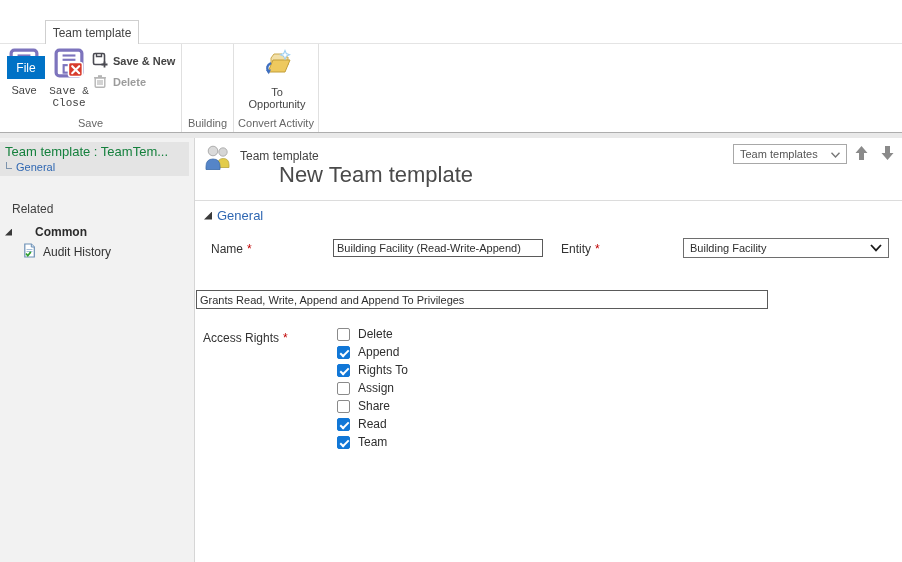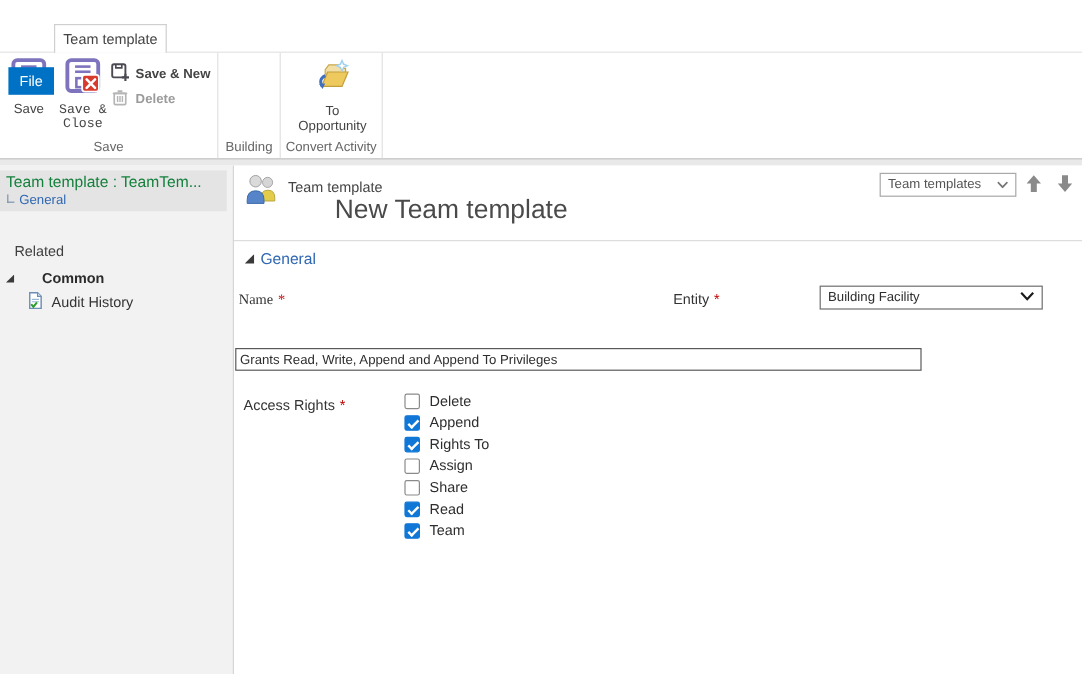--- a/index.html
+++ b/index.html
@@ -61,23 +61,23 @@
 
   
   .section-hdr { position:absolute; left:9px; top:70px; display:flex; align-items:center; gap:5px; cursor:pointer; }
   .section-hdr .tri { width:8px; height:8px; }
   .section-hdr-label { font-size:13px; color:var(--link,#2f67b2); }
 
   .fld-label { position:absolute; font-size:12px; color:#333; white-space:nowrap; }
   .req { color:var(--req,#C00000); margin-left:4px; font-size:12px; }
   .txt-input { position:absolute; border:1px solid #5a5a5a; background:#fff;
     font-family:"Liberation Sans", sans-serif; font-size:11px; color:#2e2e2e; padding:1px 3px; }
-  .lbl-name { left:4px; top:104px;font-family:Liberation Serif, serif; } .input-name { left:138px; top:101px; width:210px; height:18px; }
+  .lbl-name { left:16px; top:104px; } .input-name { left:138px; top:101px; width:210px; height:18px; }
   .lbl-entity { left:366px; top:104px; }
-  .select-entity { position:absolute; left:488px; top:100px; width:186px; height:20px;
+  .select-entity { position:absolute; left:488px; top:100px; width:206px; height:20px;
     border:1px solid #6e6e6e; background:#fff; display:flex; align-items:center;
     justify-content:space-between; padding:0 6px; font-size:11px; color:#2e2e2e; cursor:pointer; }
   .lbl-desc { left:8px; top:152px; } .input-desc { left:1px; top:152px; width:572px; height:19px; }
   .lbl-access { left:8px; top:193px; }
   .cb-list { position:absolute; left:142px; top:189px; display:flex; flex-direction:column; gap:4px; }
   .cb-row { display:flex; align-items:center; cursor:pointer; }
   .cb { position:relative; width:13px; height:13px; border:1px solid #8a8a8a; border-radius:2px; background:#fff; }
   .cb.checked { background:var(--check,#1177D7); border-color:var(--check,#1177D7); }
   .cb.checked::after { content:""; position:absolute; left:2px; top:3px; width:7px; height:3px;
     border-left:2px solid #fff; border-bottom:2px solid #fff; transform:rotate(-45deg); }
@@ -226,20 +226,21 @@
     <div class="hdr-divider"></div>
 
     <div class="section-hdr">
       <span class="tri"></span>
       <span class="section-hdr-label">General</span>
     </div>
 
     <div class="fld-label lbl-name">
       <span>Name</span><span class="req">*</span>
     </div>
+    <input class="txt-input input-name" type="text" value="Building Facility (Read-Write-Append)" style="">
 
     <div class="fld-label lbl-entity">
       <span>Entity</span><span class="req">*</span>
     </div>
     <div class="select-entity">
       <span>Building Facility</span>
       <span>
         <svg width="12" height="8" viewBox="0 0 12 8">
             <path d="M1 1 L6 6.4 L11 1" fill="none" stroke="#1a1a1a" stroke-width="1.8"></path>
           </svg>

